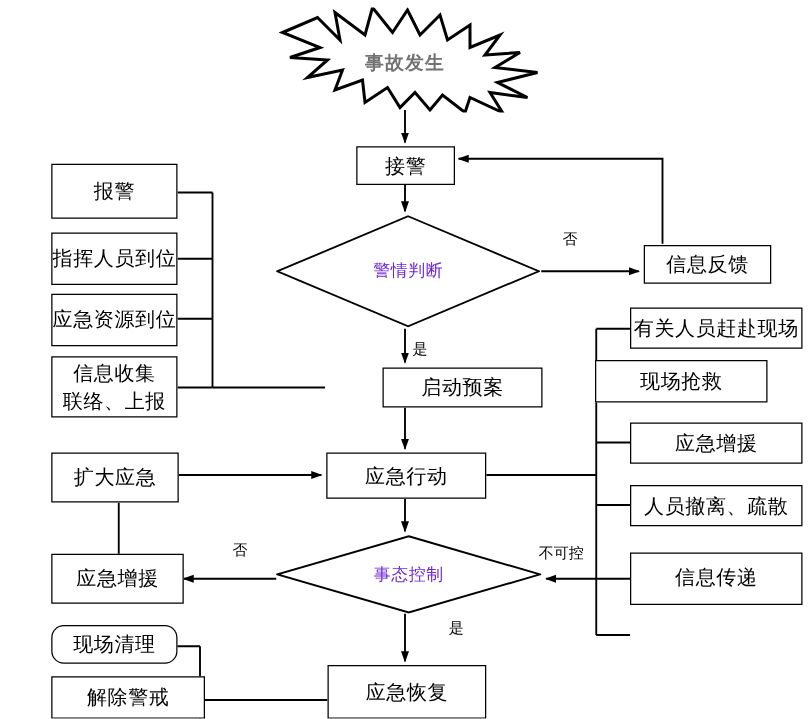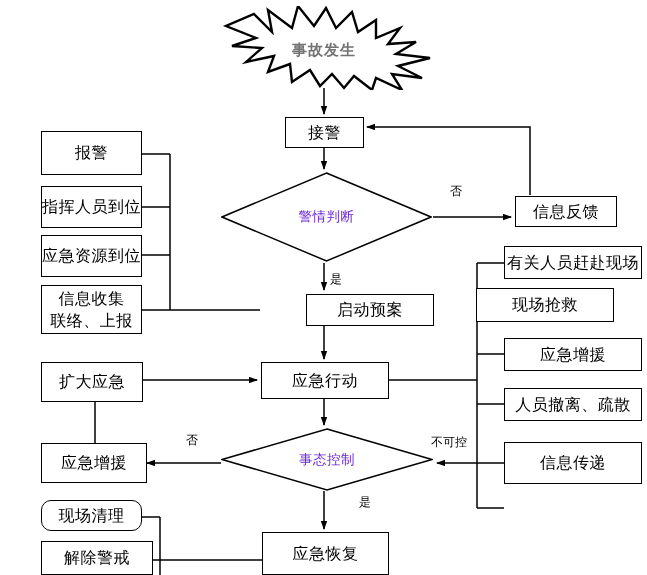--- a/index.html
+++ b/index.html
@@ -190,21 +190,21 @@
     <span>信息收集</span>
     <span>联络、上报</span>
   </div>
 
   <div class="node" style="left:41px; top:362px; width:102px; height:40px;">扩大应急</div>
 
   <div class="node" style="left:41px; top:443px; width:106px; height:40px;">应急增援</div>
 
   <div class="node" style="left:41px; top:500px; width:101px; height:31px;border-radius:10px;">现场清理</div>
 
-  <div class="node" style="left:41px; top:541px; width:112px; height:34px;">解除警戒</div>
+  <div class="node" style="left:41px; top:541px; width:123px; height:34px;">解除警戒</div>
 
   <div class="node" style="left:504px; top:246px; width:138px; height:33px;">有关人员赶赴现场</div>
 
   <div class="node" style="left:476px; top:288px; width:138px; height:34px;text-align:right;">现场抢救</div>
 
   <div class="node" style="left:504px; top:338px; width:138px; height:33px;">应急增援</div>
 
   <div class="node" style="left:504px; top:388px; width:138px; height:33px;">人员撤离、疏散</div>
 
   <div class="node" style="left:504px; top:442px; width:138px; height:42px;font-family:Liberation Serif, serif;">信息传递</div>

